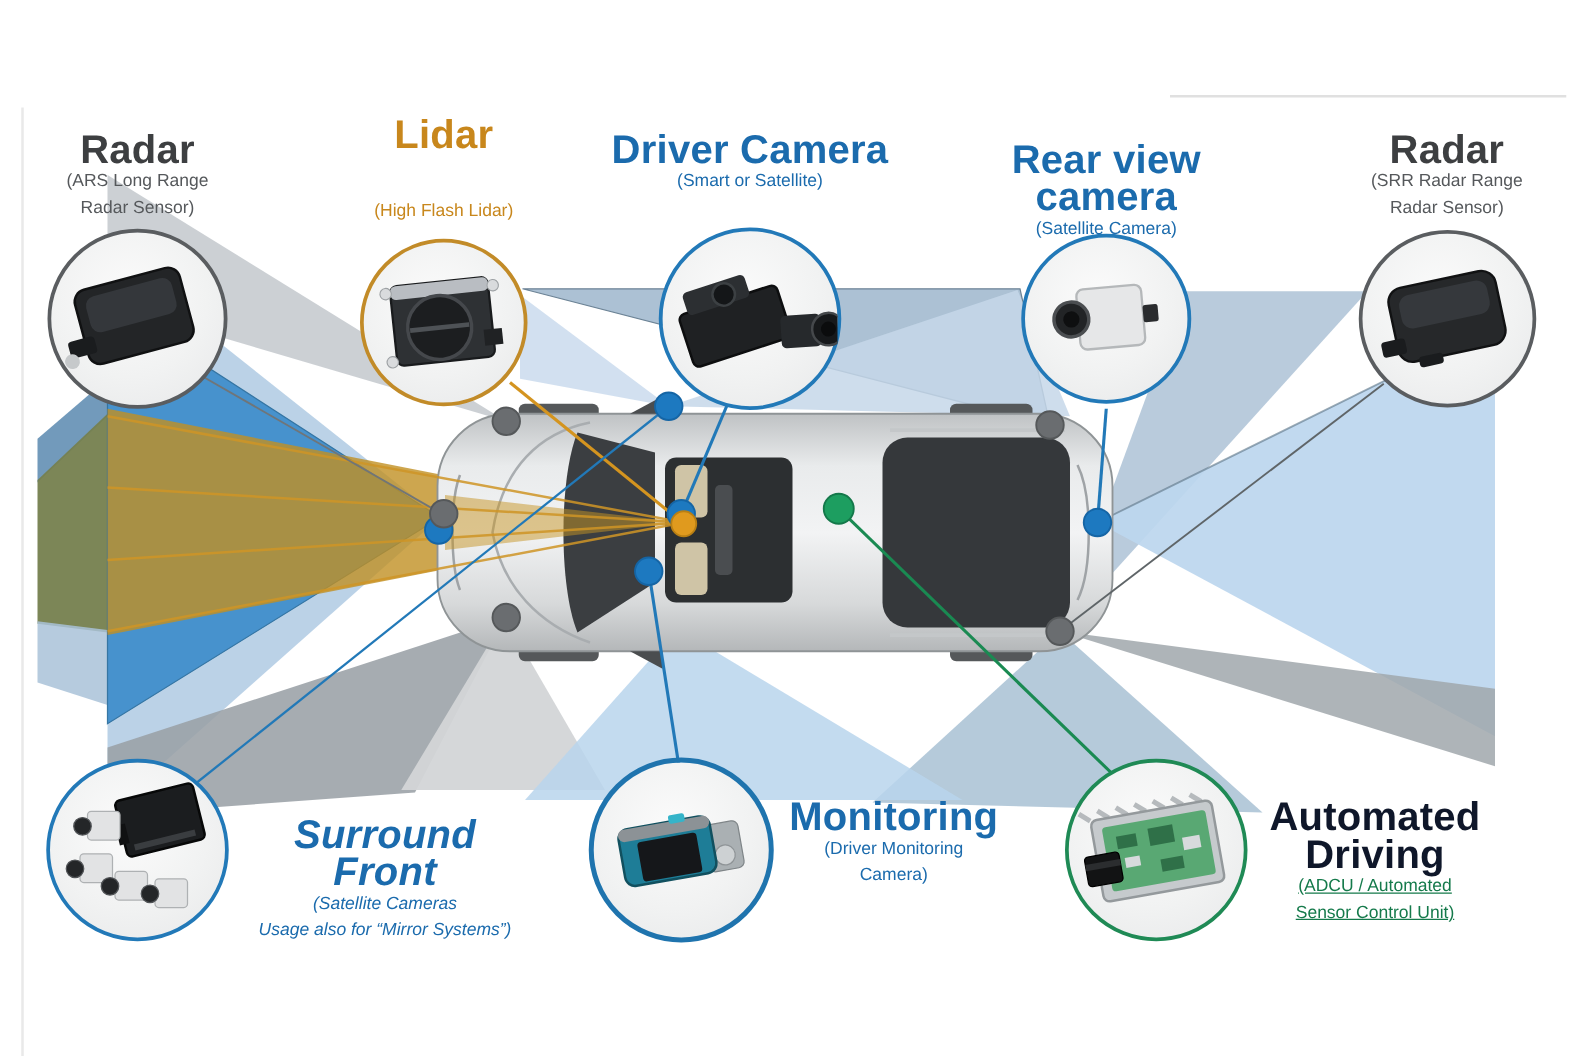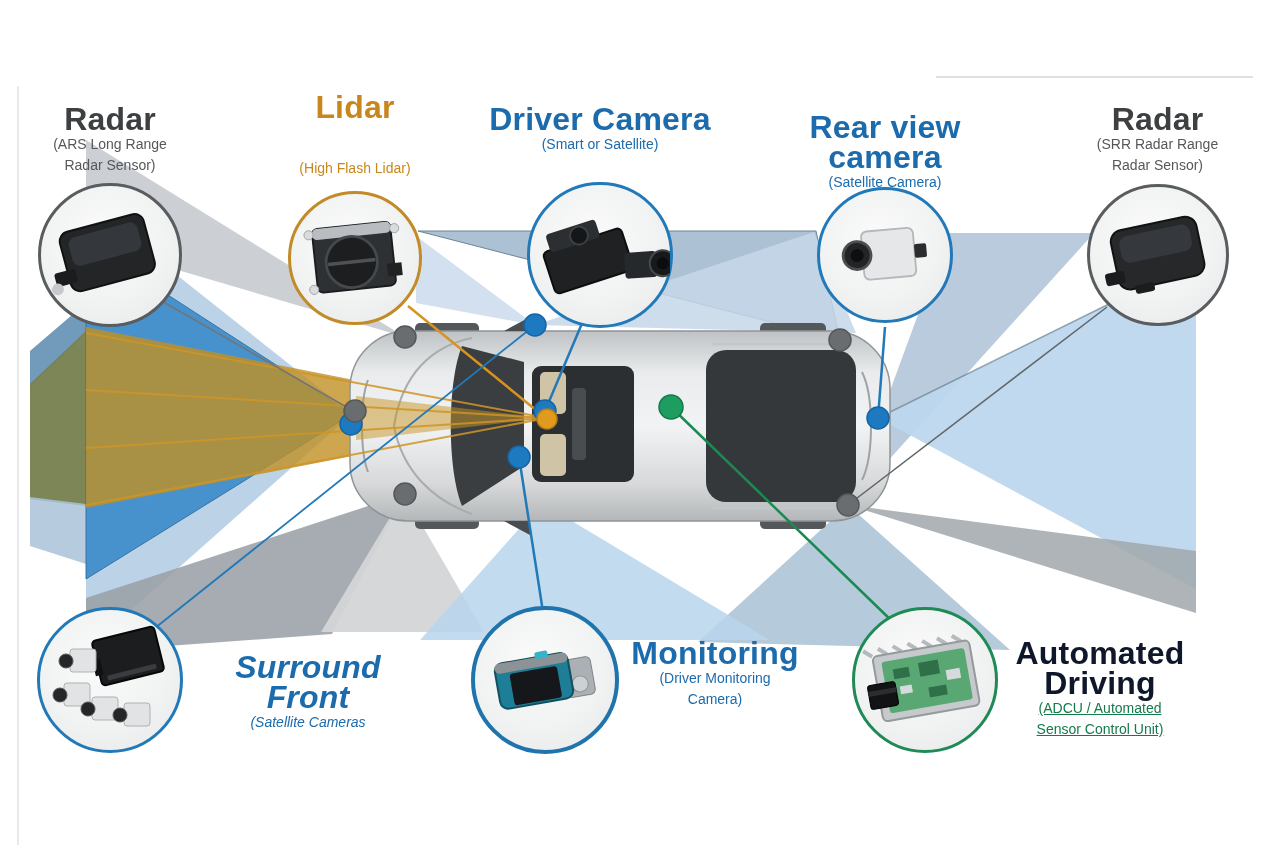--- a/index.html
+++ b/index.html
@@ -267,20 +267,21 @@
   <div class="lab" style="left:1055px;top:104px;width:205px;">
     <div class="s-title c-gray">Radar</div>
     <div class="s-sub sub-gray">(SRR Radar Range</div>
     <div class="s-sub sub-gray">Radar Sensor)</div>
   </div>
 
   <div class="lab" style="left:163px;top:652px;width:290px;font-style:italic;">
     <div class="s-title c-blue">Surround</div>
     <div class="s-title c-blue">Front</div>
     <div class="s-sub sub-blue">(Satellite Cameras</div>
+    <div class="s-sub sub-blue">Usage also for “Mirror Systems”)</div>
   </div>
 
   <div class="lab" style="left:600px;top:638px;width:230px;">
     <div class="s-title c-blue">Monitoring</div>
     <div class="s-sub sub-blue">(Driver Monitoring</div>
     <div class="s-sub sub-blue">Camera)</div>
   </div>
 
   <div class="lab" style="left:975px;top:638px;width:250px;">
     <div class="s-title c-green">Automated</div>

